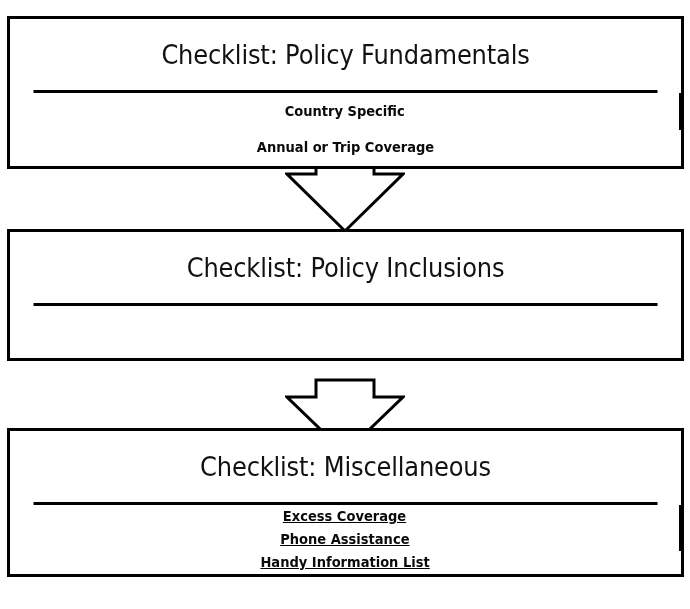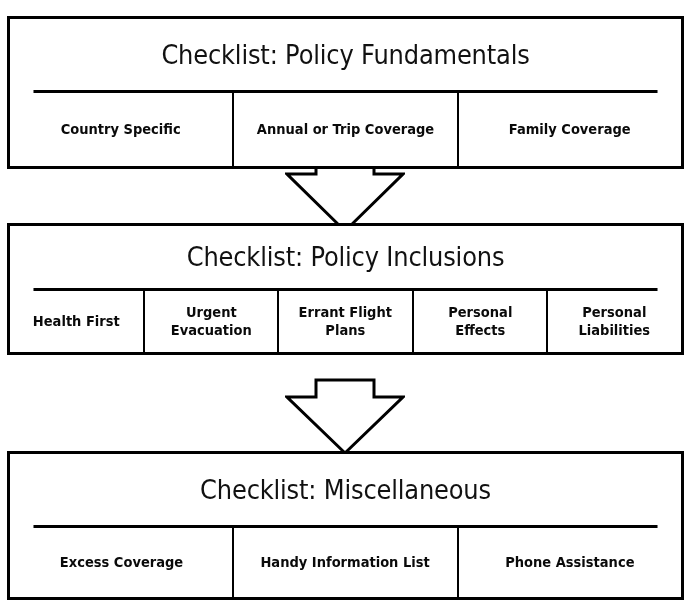--- a/index.html
+++ b/index.html
@@ -46,21 +46,21 @@
     font-size: 26px;
     letter-spacing: -0.2px;
     color: #111111;
     transform: scaleX(0.93);
     transform-origin: center center;
     white-space: nowrap;
   }
 
   .checklist-cells {
     display: flex;
-    flex-direction: row;
+    flex-direction: column;
     box-sizing: border-box;
     background: #fdba74;
   }
 
   .checklist-cell {
     flex: 1 1 0;
     box-sizing: border-box;
     border-right: 2px solid #000000;
     display: flex;
     align-items: center;
@@ -81,27 +81,27 @@
     display: block;
     transform: scaleX(0.9);
     transform-origin: center center;
   }
 
   
   #box-fundamentals { top: 16px;   height: 153px; }
   #box-fundamentals .checklist-header { height: 74px; }
   #box-fundamentals .checklist-cells  { height: 73px; }
 
-  #box-inclusions   { top: 223px; height: 132px; }
+  #box-inclusions   { top: 229px; height: 132px; }
   #box-inclusions .checklist-header { height: 74px; }
   #box-inclusions .checklist-cells  { height: 71px; }
 
-  #box-miscellaneous { top: 451px; height: 149px; }
+  #box-miscellaneous { top: 428px; height: 149px; }
   #box-miscellaneous .checklist-header { height: 74px; }
-  #box-miscellaneous .checklist-cells  { height: 69px; }
+  #box-miscellaneous .checklist-cells  { height: 69px; text-decoration: underline; }
 
   
   .flow-arrow {
     position: absolute;
     left: 285px;
     width: 120px;
     z-index: 1;
   }
   .flow-arrow svg { display: block; }
 
@@ -115,67 +115,47 @@
 
   <div class="checklist-box" id="box-fundamentals">
     <div class="checklist-header">Checklist: Policy Fundamentals</div>
     <div class="checklist-cells">
       <div class="checklist-cell">
         <span class="cell-text">Country  Specific</span>
       </div>
       <div class="checklist-cell">
         <span class="cell-text">Annual or Trip Coverage</span>
       </div>
-      <div class="checklist-cell">
-        <span class="cell-text">Family Coverage</span>
-      </div>
     </div>
   </div>
 
   <div class="flow-arrow" id="arrow-one">
     <svg width="120" height="82" viewBox="0 0 120 82" xmlns="http://www.w3.org/2000/svg">
       <polygon points="31,5 89,5 89,22 118,22 60,79 2,22 31,22" fill="#ffffff" stroke="#000000" stroke-width="3" stroke-linejoin="miter"></polygon>
     </svg>
   </div>
 
   <div class="checklist-box" id="box-inclusions">
     <div class="checklist-header">Checklist: Policy Inclusions</div>
-    <div class="checklist-cells">
-      <div class="checklist-cell">
-        <span class="cell-text">Health First</span>
-      </div>
-      <div class="checklist-cell">
-        <span class="cell-text">Urgent Evacuation</span>
-      </div>
-      <div class="checklist-cell">
-        <span class="cell-text">Errant Flight Plans</span>
-      </div>
-      <div class="checklist-cell">
-        <span class="cell-text">Personal Effects</span>
-      </div>
-      <div class="checklist-cell">
-        <span class="cell-text">Personal Liabilities</span>
-      </div>
-    </div>
   </div>
 
   <div class="flow-arrow" id="arrow-two">
     <svg width="120" height="81" viewBox="0 0 120 81" xmlns="http://www.w3.org/2000/svg">
       <polygon points="31,5 89,5 89,22 118,22 60,78 2,22 31,22" fill="#ffffff" stroke="#000000" stroke-width="3" stroke-linejoin="miter"></polygon>
     </svg>
   </div>
 
   <div class="checklist-box" id="box-miscellaneous">
     <div class="checklist-header">Checklist: Miscellaneous</div>
     <div class="checklist-cells">
       <div class="checklist-cell">
         <span class="cell-text">Excess Coverage</span>
       </div>
       <div class="checklist-cell">
-        <span class="cell-text">Handy Information List</span>
+        <span class="cell-text">Phone Assistance</span>
       </div>
       <div class="checklist-cell">
-        <span class="cell-text">Phone Assistance</span>
+        <span class="cell-text">Handy Information List</span>
       </div>
     </div>
   </div>
 
 </div>
 
 </body></html>

